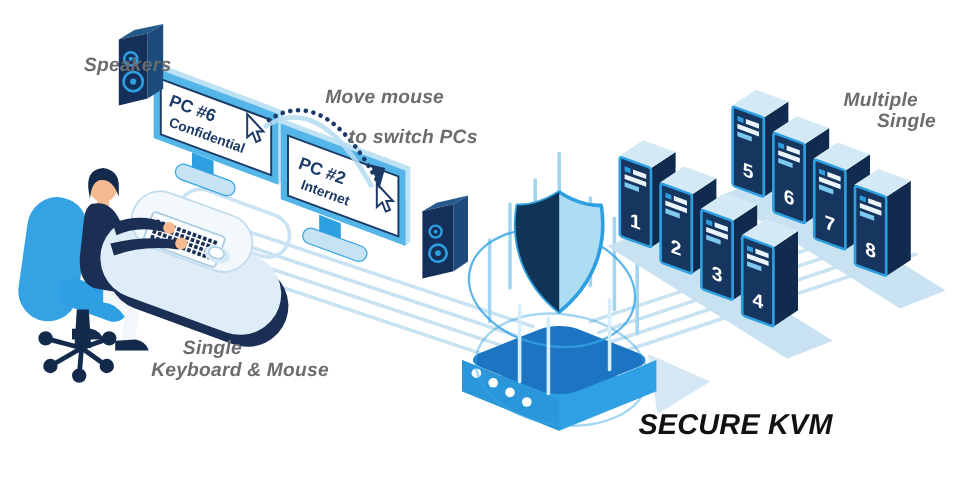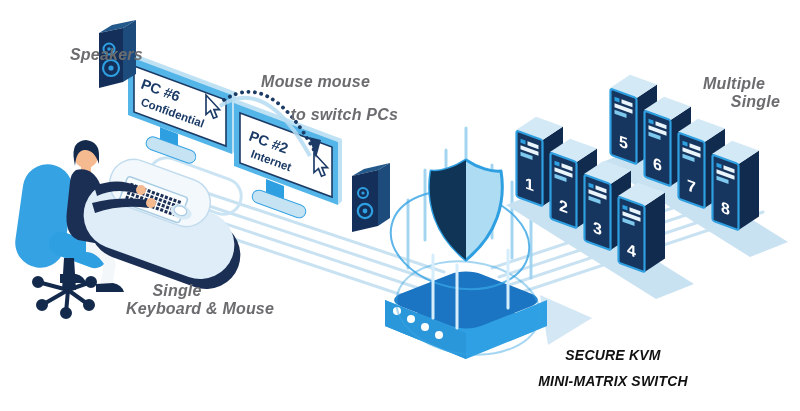--- a/index.html
+++ b/index.html
@@ -2,21 +2,21 @@
 <html><head>
 <meta charset="utf-8">
 <style>
   html,body{margin:0;padding:0;background:#fff;}
   .stage{position:relative;width:800px;height:411px;background:#ffffff;overflow:hidden;
          font-family:"Liberation Sans",sans-serif;}
   .stage svg{position:absolute;left:0;top:0;}
   .lbl{position:absolute;color:#6B6C6F;font-style:italic;font-weight:700;
        font-size:16px;line-height:18px;white-space:nowrap;letter-spacing:.2px;}
   .title{position:absolute;left:463px;top:342px;width:300px;text-align:center;
-         color:#111111;font-style:italic;font-weight:700;font-size:14px;line-height:26px;
+         color:#111111;font-style:italic;font-weight:700;font-size:24px;line-height:26px;
          letter-spacing:.2px;white-space:nowrap;}
   svg text{font-family:"Liberation Sans",sans-serif;}
   .mon-name{font-size:14.5px;font-weight:700;fill:#1B3A66;}
   .mon-desc{font-size:11.5px;font-weight:700;fill:#1B3A66;}
   .srv-num{font-size:16px;font-weight:700;fill:#ffffff;text-anchor:middle;}
 </style>
 </head>
 <body>
 
 <div class="stage">
@@ -279,23 +279,22 @@
       <rect x="4.5" y="7" width="5" height="4" fill="#2E9FE0"></rect>
           <rect x="11.5" y="7" width="11" height="4" fill="#EAF4FB"></rect>
       <rect x="4.5" y="13.5" width="18" height="4" fill="#EAF4FB"></rect>
       <rect x="4.5" y="20" width="12" height="4" fill="#7FC9EE"></rect>
       <text class="srv-num" x="13.5" y="55">4</text>
     </g>
   </g>
 </svg>
 
 <div class="lbl" style="left:23px;top:46px;margin-left:47px;">Speakers</div>
-<div class="lbl" style="right:430px;top:73px;">Mouse mouse</div>
+<div class="lbl" style="right:430px;top:73px;">Move mouse</div>
 <div class="lbl" style="right:402px;top:106px;">to switch PCs</div>
 <div class="lbl" style="right:35px;top:75px;text-align:center;">Multiple</div>
 <div class="lbl" style="right:20px;top:93px;">Single</div>
 <div class="lbl" style="left:110px;top:300px;width:180px;text-align:center;">Keyboard &amp; Mouse</div>
 <div class="lbl" style="left:137px;top:282px;width:80px;text-align:center;">Single</div>
 <div class="title">
   <div>SECURE KVM</div>
-  <div>MINI-MATRIX SWITCH</div>
 </div>
 </div>
 
 </body></html>

